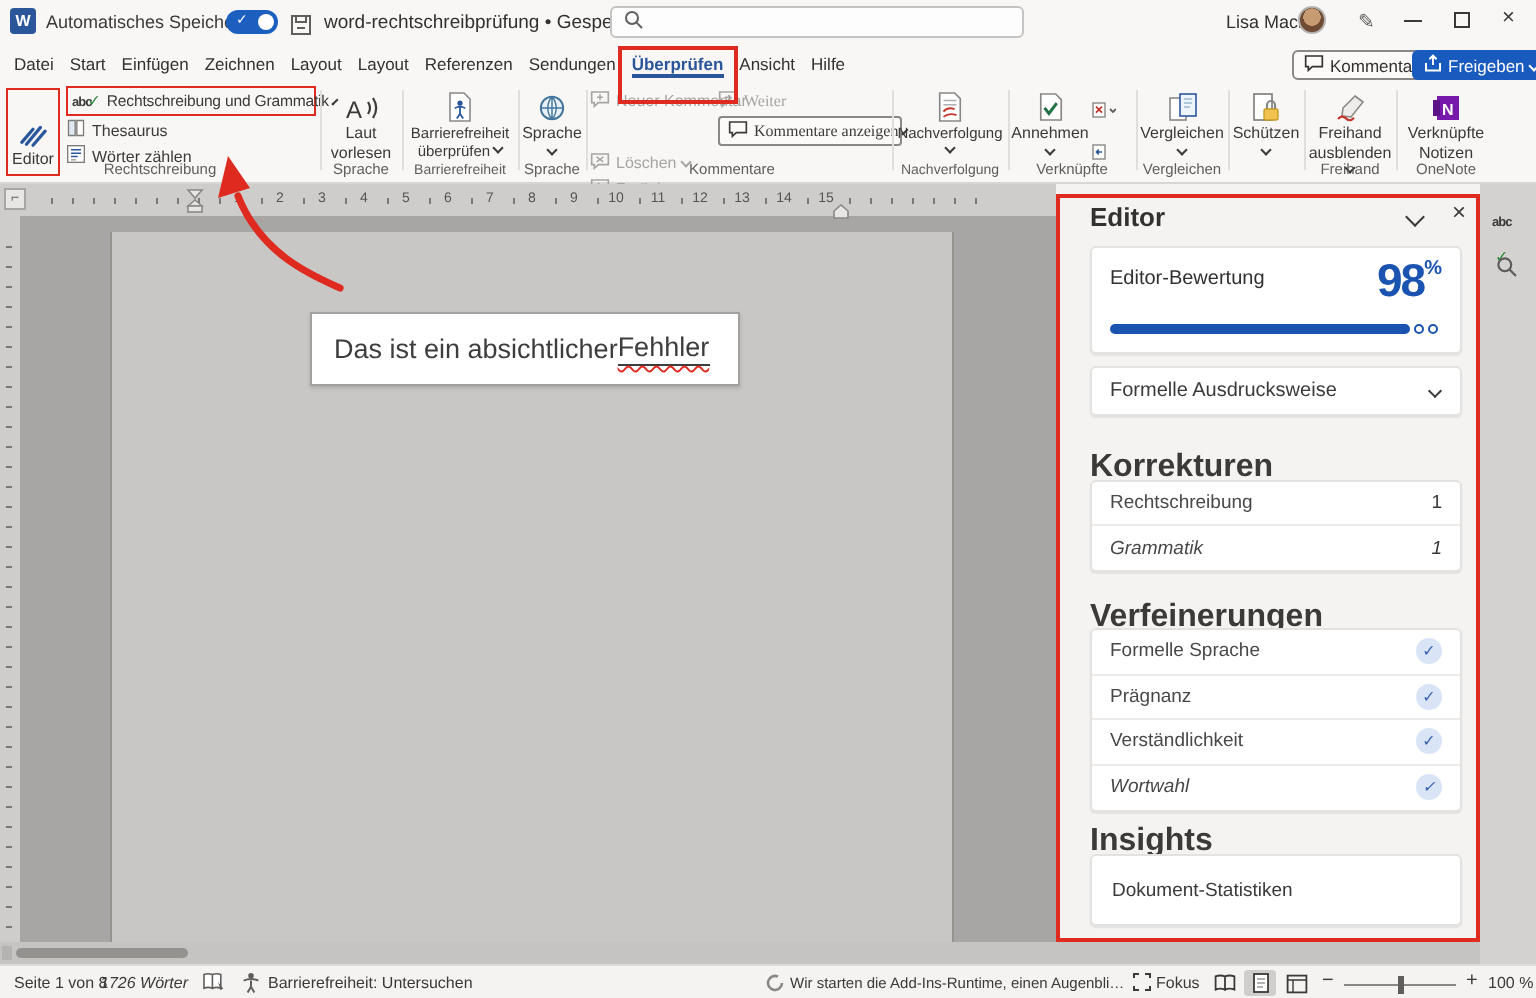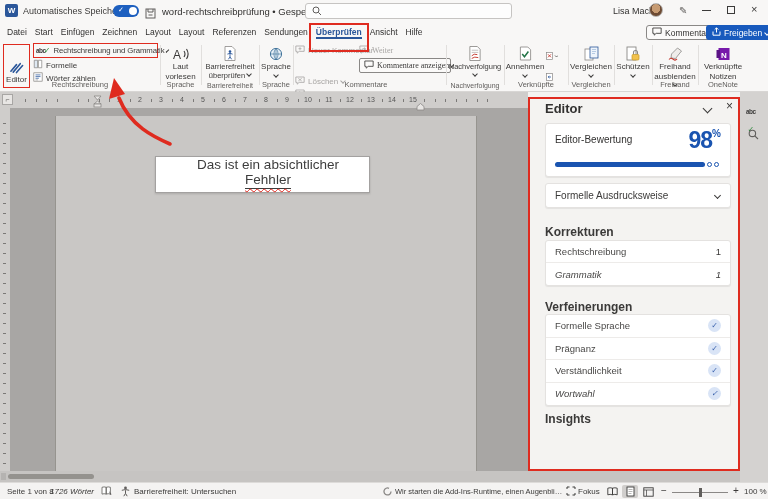--- a/index.html
+++ b/index.html
@@ -51,21 +51,21 @@
   .tabsel{position:absolute;left:2px;top:2px;width:11px;height:11px;background:#e8e6e4;border:1px solid #a8a6a4;font-size:7px;color:#605e5c;text-align:center;line-height:10px;}
   .hticks{position:absolute;left:16px;top:7px;width:482px;height:3px;background:repeating-linear-gradient(to right,transparent 0 9.5px,#7b7977 9.5px 10.5px);}
   .hnums span{position:absolute;top:4px;width:12px;text-align:center;font-size:7px;color:#555;background:#cfcdcb;}
   .indent-l{position:absolute;left:93px;top:2px;}
   .indent-r{position:absolute;left:416px;top:5px;}
   .vruler{position:absolute;left:0;top:108px;width:10px;height:363px;background:#cfcdcb;z-index:4;}
   .vticks{position:absolute;left:3px;top:6px;width:3px;height:350px;background:repeating-linear-gradient(to bottom,transparent 0 9px,#7b7977 9px 10px);}
   
   .canvas{position:absolute;top:108px;left:0;width:528px;height:363px;background:#a8a6a4;}
   .page{position:absolute;left:55px;top:8px;width:422px;height:355px;background:#c9c7c5;border-left:1px solid #96948f;border-right:1px solid #96948f;}
-  .textbox{position:absolute;left:99px;top:40px;width:215px;height:37px;background:#fff;border:1px solid #a3a1a0;box-shadow:0 1px 2px rgba(0,0,0,.15);display:flex;align-items:center;padding-left:11px;font-size:13.5px;color:#3d3d3d;white-space:nowrap;flex-direction:column;}
+  .textbox{position:absolute;left:99px;top:40px;width:215px;height:37px;background:#fff;border:1px solid #a3a1a0;box-shadow:0 1px 2px rgba(0,0,0,.15);display:flex;align-items:center;padding-left:11px;font-size:13.5px;color:#3d3d3d;white-space:nowrap;}
   .errword{border-bottom:1.5px solid #3d3d3d;text-decoration:underline wavy #e0261c 1px;text-underline-offset:4px;padding-bottom:1px;}
   .arrow-svg{position:absolute;left:0;top:0;z-index:60;pointer-events:none;}
   .pane-redbox{position:absolute;left:528px;top:97px;width:212px;height:374px;border:2px solid #df2b1f;z-index:55;pointer-events:none;}
   .bottomstrip{position:absolute;top:471px;left:0;width:740px;height:11px;background:#c6c4c2;}
   .hscroll-thumb{position:absolute;left:8px;top:3px;width:86px;height:5px;border-radius:3px;background:#94928e;}
   .scroll-corner{position:absolute;left:1px;top:2px;width:5px;height:7px;background:#b5b3b1;}
   
   .pane{position:absolute;left:528px;top:92px;width:212px;height:390px;background:#f4f3f1;font-size:10px;color:#3b3a39;}
   .pane-title{position:absolute;left:17px;top:9px;font-size:13px;font-weight:bold;color:#323130;}
   .pane-chv{position:absolute;left:176px;top:13px;width:7px;height:7px;border-right:1.4px solid #3b3a39;border-bottom:1.4px solid #3b3a39;transform:rotate(45deg);}
@@ -73,21 +73,21 @@
   .card{position:absolute;left:17px;width:186px;background:#fff;border:1px solid #e4e2e0;border-radius:3px;box-shadow:0 1px 1px rgba(0,0,0,.07);}
   .score-card{top:31px;height:54px;}
   .score-label{position:absolute;left:9px;top:10px;font-size:10px;color:#323130;}
   .score-val{position:absolute;right:9px;top:3px;font-size:23px;font-weight:bold;color:#1a54b0;letter-spacing:-1px;}
   .score-unit{font-size:10px;vertical-align:11px;letter-spacing:0;}
   .pbar{position:absolute;left:9px;bottom:9px;display:flex;align-items:center;gap:2px;}
   .pfill{width:150px;height:5px;border-radius:3px;background:#1a54b0;}
   .pdot{width:5px;height:5px;border-radius:50%;border:1.6px solid #1a54b0;background:#fff;}
   .tone-card{top:91px;height:25px;display:flex;align-items:center;padding:0 9px;}
   .tone-chv{position:absolute;right:10px;top:9px;width:5px;height:5px;border-right:1.2px solid #3b3a39;border-bottom:1.2px solid #3b3a39;transform:rotate(45deg);}
-  .sect{position:absolute;left:17px;font-size:12px;font-weight:bold;color:#3b3a39;}
+  .sect{position:absolute;left:17px;font-size:16px;font-weight:bold;color:#3b3a39;}
   .prow{position:relative;height:22px;display:flex;align-items:center;padding:0 9px;border-bottom:1px solid #edebe9;font-size:9.5px;color:#494847;}
   .prow:last-child{border-bottom:none;font-style:italic;}
   .prow .cnt{margin-left:auto;color:#3b3a39;}
   .rrow{height:22.5px;}
   .badge{margin-left:auto;width:13px;height:13px;border-radius:50%;background:#d9e4f6;color:#3a62ad;font-size:8px;text-align:center;line-height:13px;}
   .corr-card{top:148px;}
   .ref-card{top:222px;}
   .ins-card{top:335px;height:36px;display:flex;align-items:center;padding:0 10px;font-size:9.5px;color:#3b3a39;}
   
   .rightstrip{position:absolute;left:740px;top:92px;width:28px;height:390px;background:#d4d2d0;}
@@ -186,21 +186,21 @@
         <div class="smallrow redbox" style="height:15px;padding:0 2px;">
           <span><span class="abc">abc</span><span class="gcheck">✓</span></span>
           <span style="font-size:7.8px;letter-spacing:-.1px;">Rechtschreibung und Grammatik</span>
           <span class="chv"></span>
         </div>
         <div class="smallrow" style="margin-top:1px;">
           <span><svg width="10" height="10" viewBox="0 0 12 12">
                 <path d="M1.5 1.5h4v9h-4z" fill="#dfe9f3" stroke="#7d7b79" stroke-width=".8"></path>
                 <path d="M6.5 1.5h4v9h-4z" fill="#fff" stroke="#7d7b79" stroke-width=".8"></path>
               </svg></span>
-          <span>Formelle</span>
+          <span>Thesaurus</span>
         </div>
         <div class="smallrow" style="margin-top:1px;">
           <span><svg width="10" height="10" viewBox="0 0 12 12">
                 <rect x="1" y="1" width="10" height="10" fill="#fff" stroke="#7d7b79" stroke-width=".8"></rect>
                 <path d="M3 3.5h6M3 5.5h6M3 7.5h4" stroke="#2b579a" stroke-width=".9"></path>
                 <path d="M3 9.5h3" stroke="#9a9896" stroke-width=".8"></path>
               </svg></span>
           <span>Wörter zählen</span>
         </div>
       </div>
@@ -502,20 +502,23 @@
         <span>Verständlichkeit</span>
         <span class="badge">✓</span>
       </div>
       <div class="prow rrow">
         <span>Wortwahl</span>
         <span class="badge">✓</span>
       </div>
     </div>
 
     <span class="sect" style="top:320px;">Insights</span>
+    <div class="card ins-card">
+      <span>Dokument-Statistiken</span>
+    </div>
   </div>
   <div class="pane-redbox"></div>
 
   <div class="rightstrip">
     <span class="strip-abc"><span class="abc">abc</span><br><span class="gcheck" style="margin:0;">✓</span></span>
     <span class="strip-zoomico">
       <svg width="11" height="11" viewBox="0 0 11 11">
           <circle cx="4.4" cy="4.4" r="3.2" fill="none" stroke="#605e5c" stroke-width="1.1"></circle>
           <path d="M6.8 6.8 10 10" stroke="#605e5c" stroke-width="1.1"></path>
         </svg>

